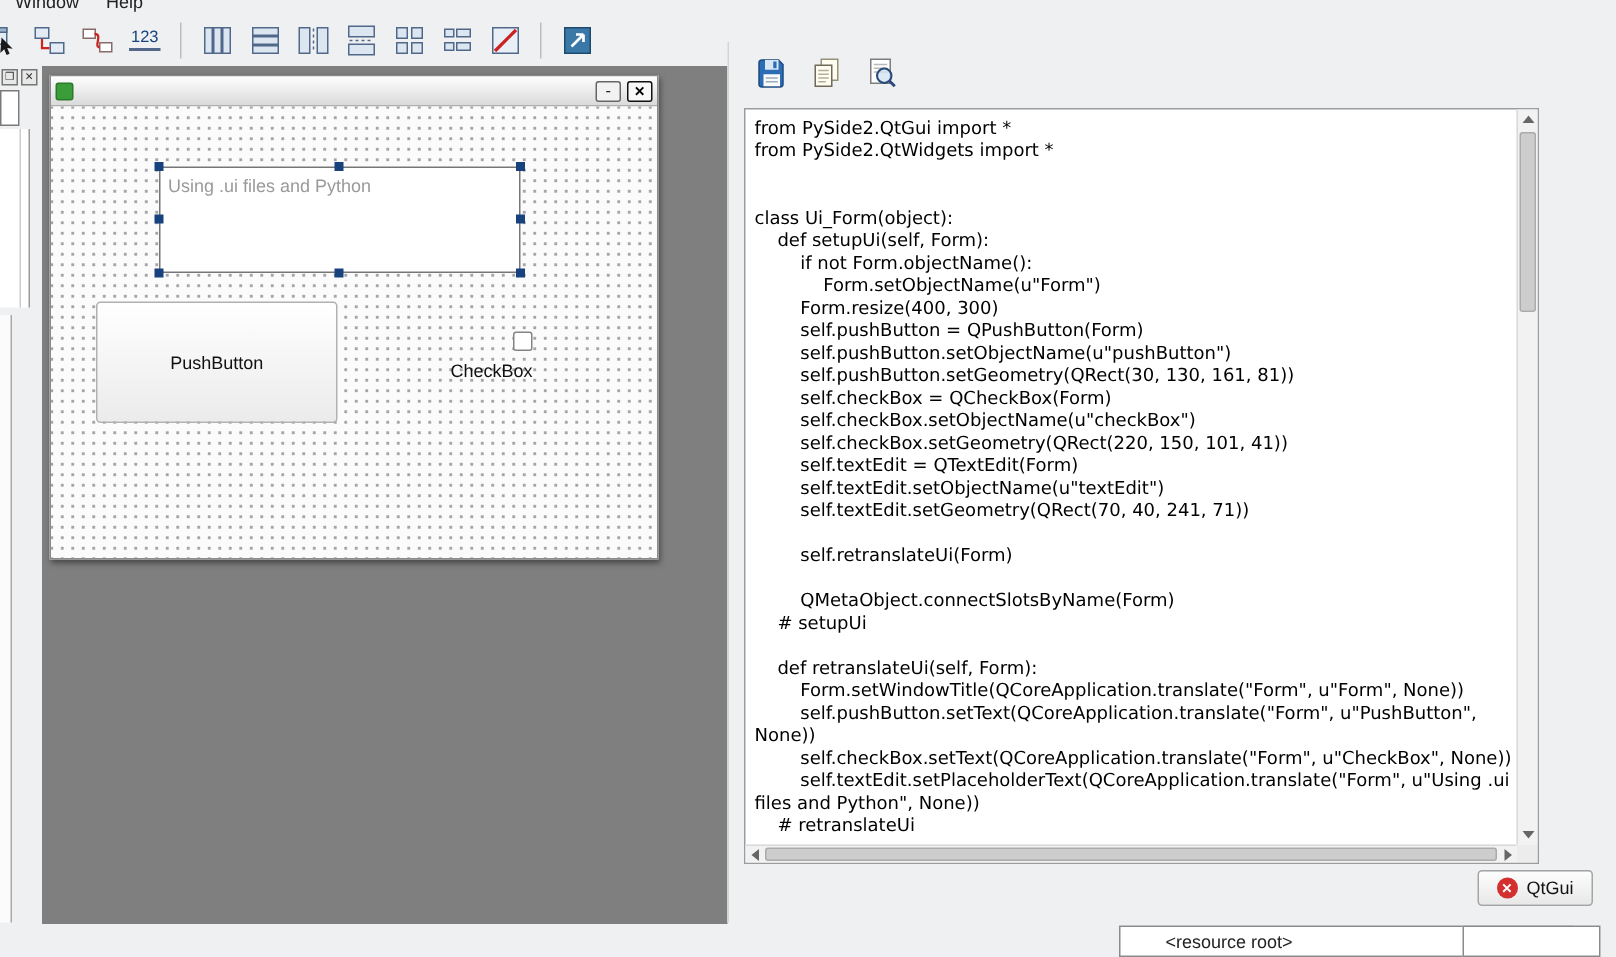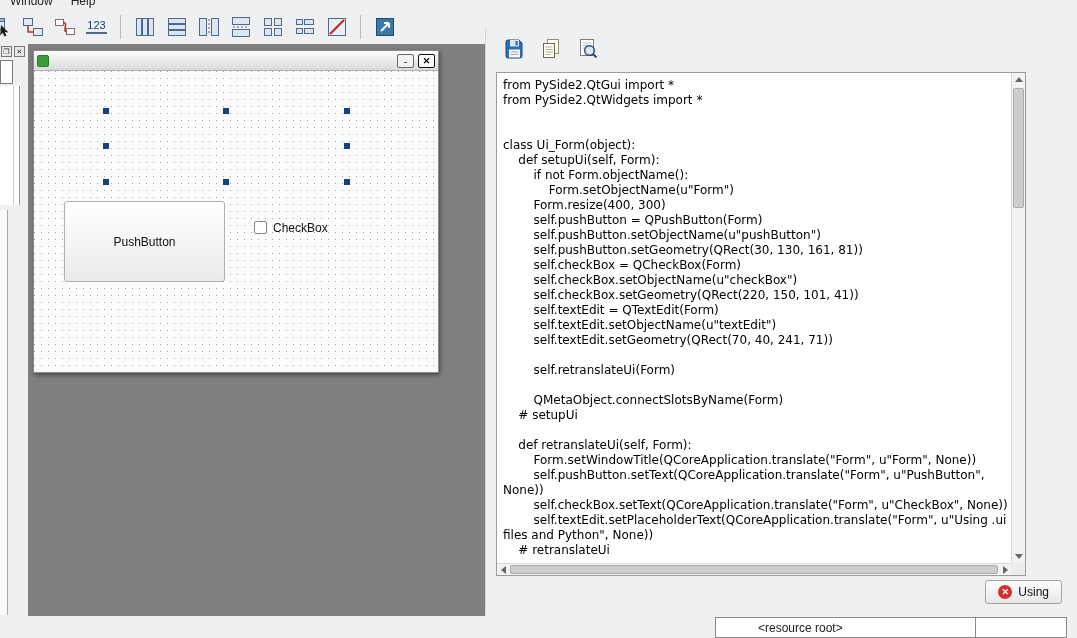--- a/index.html
+++ b/index.html
@@ -48,21 +48,21 @@
              background-image:radial-gradient(#a4a4aa 0.9px, rgba(0,0,0,0) 1px);
              background-size:7px 7px; background-position:4px 4px; }
 
   .w-textedit { position:absolute; left:72px; top:40px; width:241px; height:71px;
                 background:#fff; border:1px solid #767676; padding:3px 5px; }
   .placeholder { color:#9a9a9a; font-size:12px; }
   .handle { position:absolute; width:6px; height:6px; background:#17427e; }
   .w-pushbutton { position:absolute; left:30px; top:130px; width:161px; height:81px;
                   background:linear-gradient(#ffffff,#ebebeb); border:1px solid #b1b1b1; border-radius:3px;
                   display:flex; align-items:center; justify-content:center; font-size:12px; color:#111; }
-  .w-checkbox { position:absolute; left:220px; top:150px; width:101px; height:41px; display:flex; align-items:flex-start; gap:6px; }
+  .w-checkbox { position:absolute; left:220px; top:150px; width:101px; height:41px; display:flex; align-items:flex-end; gap:6px;flex-direction:column; }
   .cb-box { width:13px; height:13px; background:#fff; border:1px solid #848484; border-radius:2px; flex:none; }
   .cb-label { font-size:12px; color:#111; }
 
   
   .code-dialog { position:absolute; left:485px; top:28px; width:587px; height:587px;
                  background:#eff0f1; border-left:1px solid #d5d5d5; }
   .dlg-toolbar { position:absolute; left:14px; top:6px; display:flex; gap:9px; }
   .dlg-btn { width:28px; height:30px; border:none; background:transparent; padding:2px;
              display:flex; align-items:center; justify-content:center; cursor:pointer; }
 
@@ -88,21 +88,21 @@
 
   .close-btn { position:absolute; right:10px; bottom:11px; height:24px; padding:0 12px;
                display:flex; align-items:center; gap:6px; background:linear-gradient(#fdfdfd,#e8e8e8);
                border:1px solid #a5a5a5; border-radius:3px; font-size:12px; color:#111;
                font-family:"Liberation Sans",sans-serif; cursor:pointer; }
   .close-ico { width:14px; height:14px; border-radius:50%; background:#d32f2f; color:#fff;
                font-size:9px; font-weight:bold; line-height:14px; text-align:center; display:block; flex:none; }
 
   
   .res-box { position:absolute; top:617px; background:#fff; border:1px solid #8a8a8a; }
-  .res-box.one { left:715px; width:303px; height:21px;padding-left:12px; }
+  .res-box.one { left:746px; width:303px; height:21px; }
   .res-box.two { left:975px; width:92px; height:21px; }
   .res-item { font-size:12px; color:#222; padding:3px 0 0 30px; white-space:nowrap; }
 </style>
 </head>
 <body>
 
 <div class="menubar">
   <div class="menu-inner">
     <span>Window</span>
     <span>Help</span>
@@ -206,20 +206,23 @@
 
   <div class="form-window">
     <div class="fw-titlebar">
       <span class="fw-icon"></span>
       <span class="fw-title">Form - untitled*</span>
       <button class="fw-min">-</button>
       <button class="fw-close">✕</button>
     </div>
     <div class="fw-body">
 
+      <div class="w-textedit">
+        <span class="placeholder">Using .ui files and Python</span>
+      </div>
       <div class="handle" style="left:69px;top:37px"></div>
       <div class="handle" style="left:189px;top:37px"></div>
       <div class="handle" style="left:310px;top:37px"></div>
       <div class="handle" style="left:69px;top:72px"></div>
       <div class="handle" style="left:310px;top:72px"></div>
       <div class="handle" style="left:69px;top:108px"></div>
       <div class="handle" style="left:189px;top:108px"></div>
       <div class="handle" style="left:310px;top:108px"></div>
 
       <div class="w-pushbutton">PushButton</div>
@@ -314,20 +317,20 @@
       <div class="hthumb"></div>
       <div class="hs-btn right">
           <span class="tri-right"></span>
         </div>
     </div>
     <div class="sb-corner"></div>
   </div>
 
   <button class="close-btn">
     <span class="close-ico">✕</span>
-    <span>Using</span>
+    <span>QtGui</span>
   </button>
 </div>
 
 <div class="res-box one">
   <div class="res-item">&lt;resource root&gt;</div>
 </div>
 <div class="res-box two"></div>
 
 </body></html>

